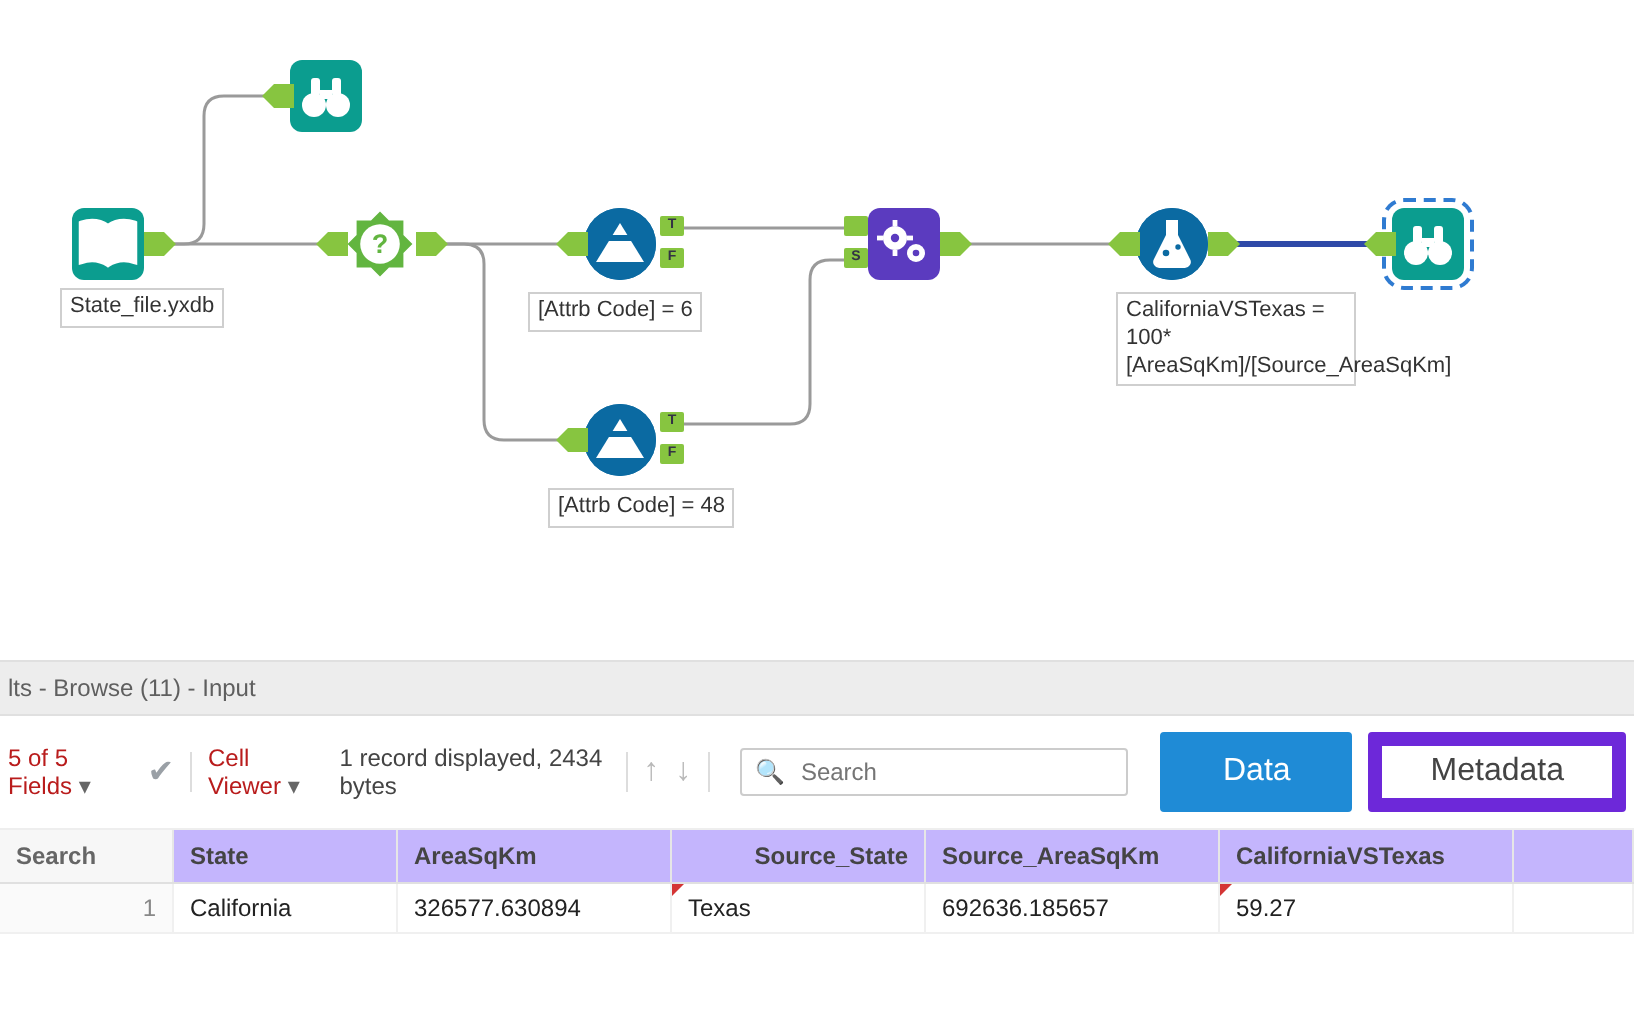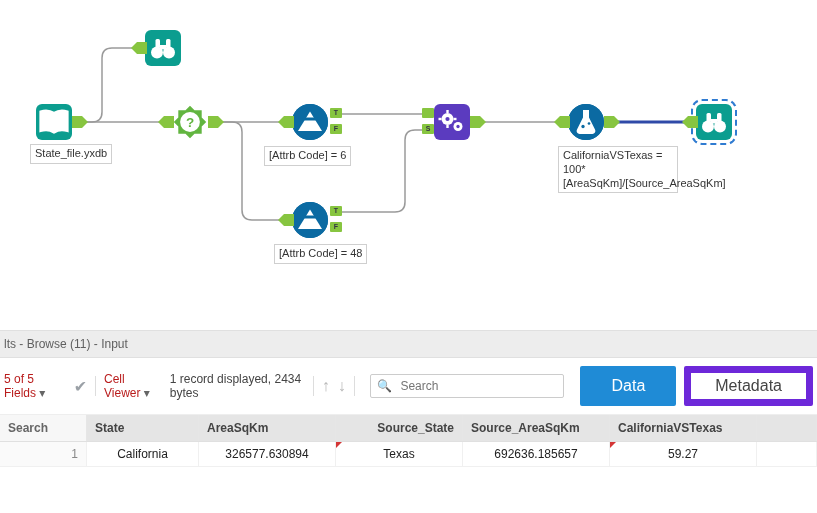--- a/index.html
+++ b/index.html
@@ -155,32 +155,31 @@
   table.data {
     width: 100%;
     border-collapse: collapse;
     font-size: 12px;
     color: #222;
   }
   table.data th {
     text-align: left;
     font-weight: 600;
     color: #444;
-    background: #e5e5e5;
+    background: #c4b5fd;
     padding: 6px 8px;
     border-right: 1px solid #e6e6e6;
     border-bottom: 1px solid #e0e0e0;
   }
   table.data th:first-child { background: #f7f7f7; color: #666; }
   table.data td {
     padding: 5px 8px;
     border-right: 1px solid #f0f0f0;
     border-bottom: 1px solid #f0f0f0;
     position: relative;
-    text-align: center;
   }
   table.data td.rec { text-align: right; color: #888; background: #fafafa; }
   .red-corner::before {
     content: "";
     position: absolute;
     top: 0; left: 0;
     width: 0; height: 0;
     border-top: 6px solid #d43535;
     border-right: 6px solid transparent;
   }

